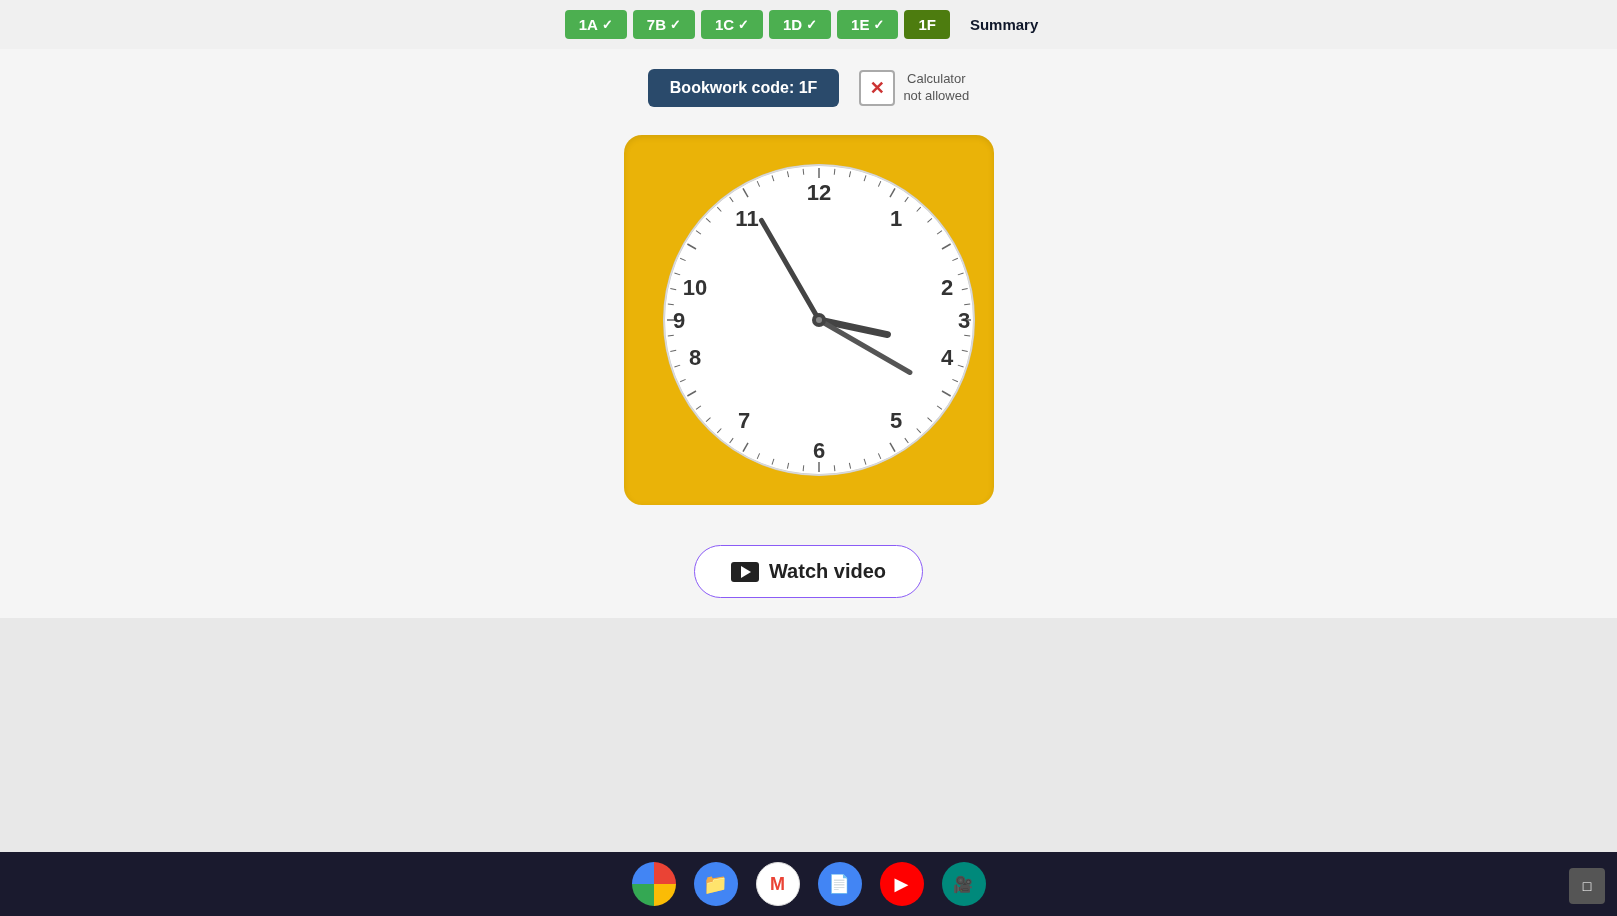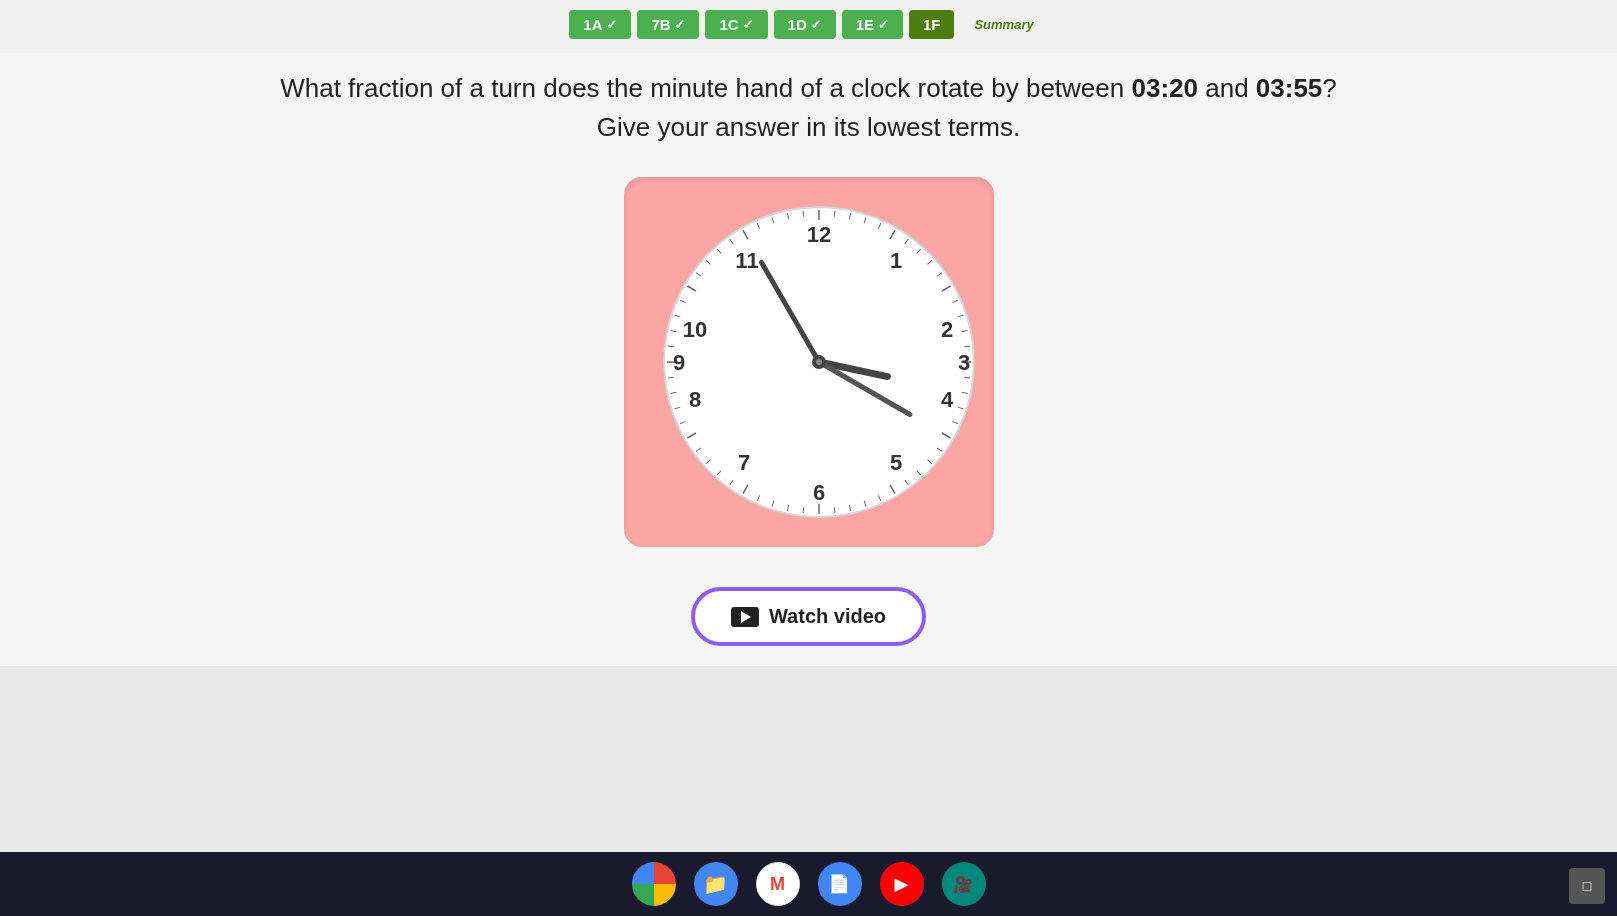--- a/index.html
+++ b/index.html
@@ -39,25 +39,24 @@
     .nav-tab.active {
       background: #4d7c0f;
     }
 
     .nav-tab .checkmark {
       font-size: 13px;
     }
 
     .nav-summary {
       padding: 6px 14px;
-      font-size: 13px;
+      font-size: 15px;
       font-weight: 600;
-      color: #4d7c0f;
+      color: #0f172a;
       cursor: pointer;
-      font-style: italic;
     }
 
     
     .main-content {
       display: flex;
       flex-direction: column;
       align-items: center;
       padding: 20px 40px;
       background: #f5f5f5;
     }
@@ -124,21 +123,21 @@
       line-height: 1.5;
       margin-bottom: 30px;
     }
 
     .question-text strong {
       font-weight: 900;
     }
 
     
     .clock-container {
-      background: #fca5a5;
+      background: #eab308;
       border-radius: 18px;
       width: 370px;
       height: 370px;
       display: flex;
       align-items: center;
       justify-content: center;
       margin-bottom: 40px;
       box-shadow: inset 0 2px 6px rgba(0,0,0,0.1);
       padding-left: 20px;
     }
@@ -147,21 +146,21 @@
       width: 340px;
       height: 340px;
     }
 
     
     .watch-video-btn {
       display: flex;
       align-items: center;
       gap: 10px;
       padding: 14px 36px;
-      border: 4px solid #8b5cf6;
+      border: 1px solid #8b5cf6;
       border-radius: 30px;
       background: white;
       font-size: 20px;
       font-weight: 600;
       color: #222;
       cursor: pointer;
     }
 
     .video-icon {
       width: 28px;
@@ -249,24 +248,31 @@
     <span class="checkmark">✓</span>
   </div>
   <div class="nav-tab active">
     <span>1F</span>
   </div>
   <div class="nav-summary">Summary</div>
 </div>
 
 <div class="main-content">
 
-
-  <div class="question-text">
-    <span>What fraction of a turn does the minute hand of a clock rotate by between </span><strong>03:20</strong><span> and </span><strong>03:55</strong><span>? Give your answer in its lowest terms.</span>
-  </div>
+  <div class="meta-row">
+    <div class="bookwork-code">Bookwork code: 1F</div>
+    <div class="calculator-info">
+      <div class="calc-icon"></div>
+      <div class="calc-text">
+        <div>Calculator</div>
+        <div>not allowed</div>
+      </div>
+    </div>
+  </div>
+
 
   <div class="clock-container">
     <svg class="clock-svg" viewBox="0 0 340 340">
 
       <circle cx="170" cy="170" r="155" fill="white" stroke="#ccc" stroke-width="2"></circle>
 
       <circle cx="170" cy="170" r="155" fill="none" stroke="#ddd" stroke-width="1"></circle>
 
       <g id="ticks">
 

